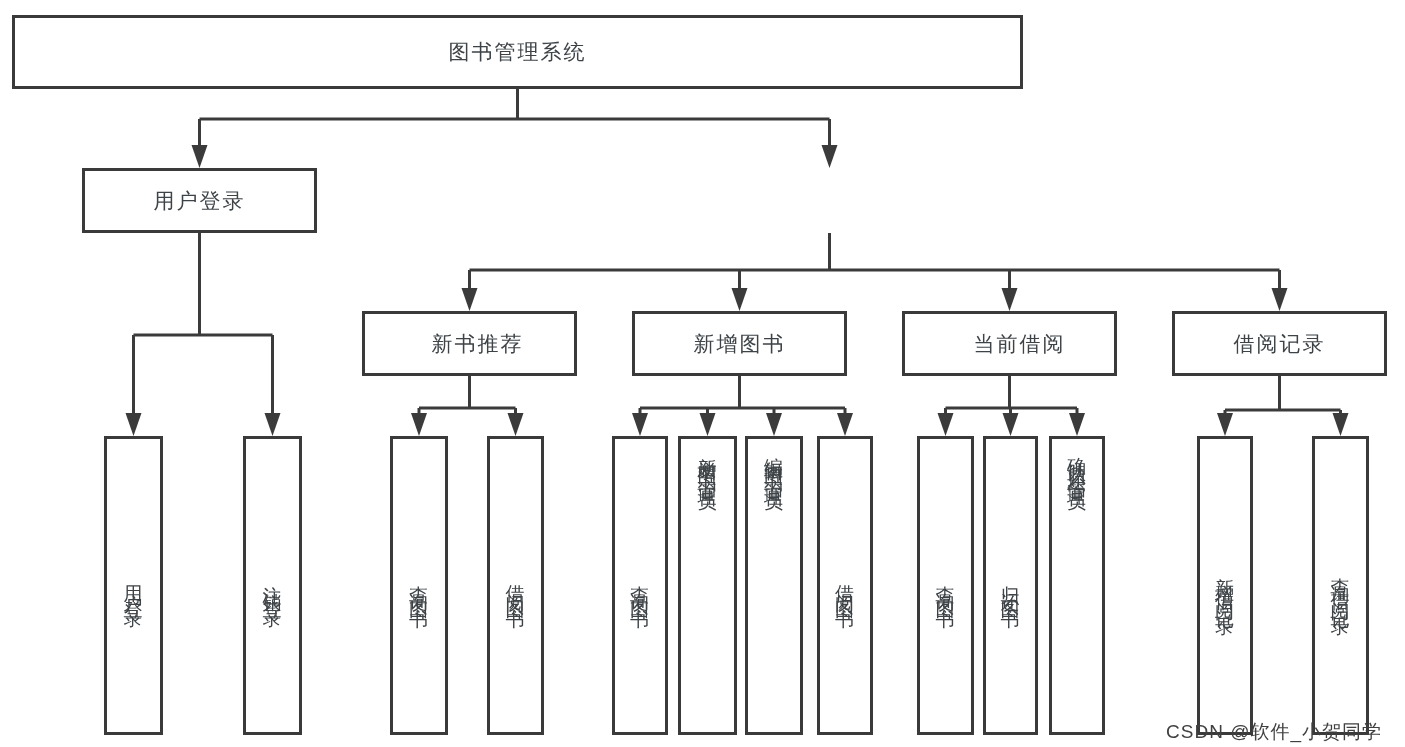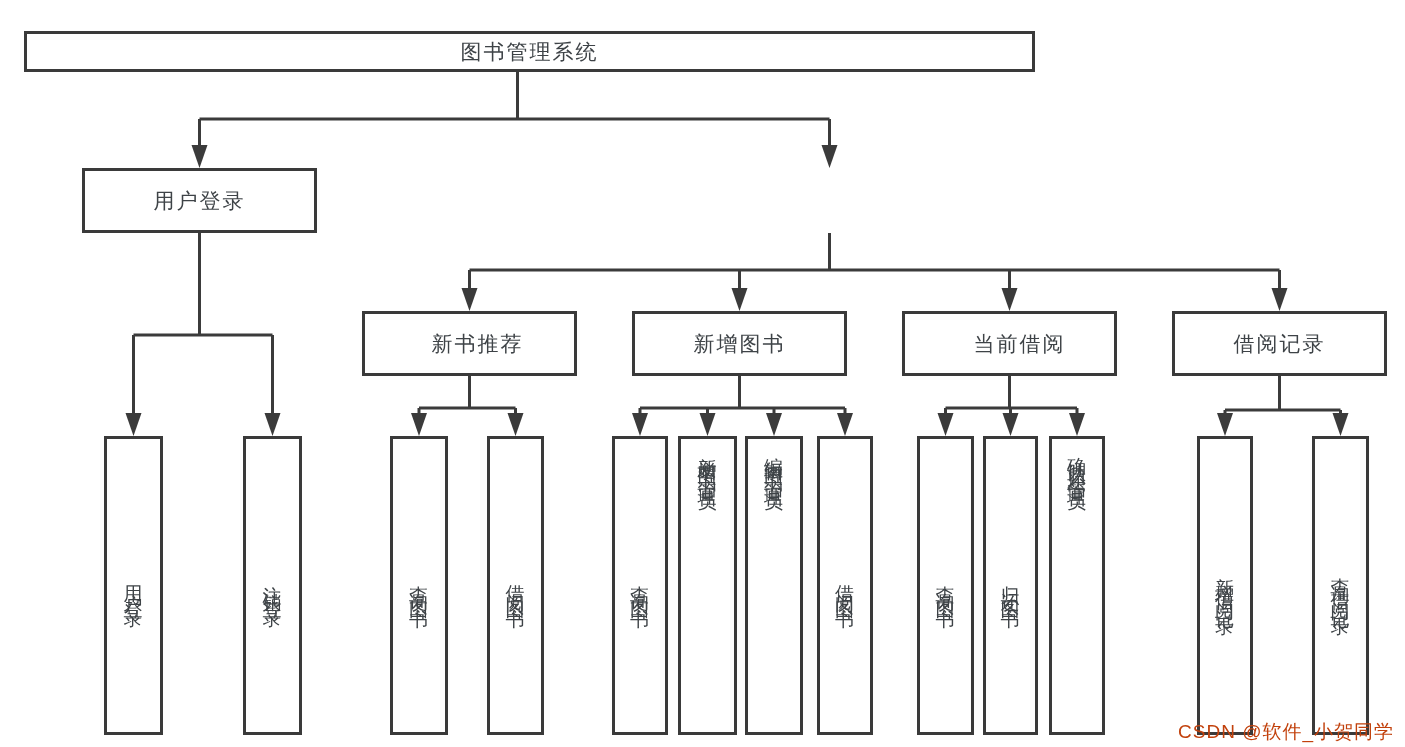--- a/index.html
+++ b/index.html
@@ -36,21 +36,21 @@
     font-size: 21px;
     letter-spacing: 2px;
     white-space: nowrap;
   }
   .v-node {
     writing-mode: vertical-rl;
     font-size: 19px;
     letter-spacing: 8px;
     line-height: 1;
   }
-  .root-box   { left: 12px;  top: 31px;  width: 1011px; height: 41px; margin-left: 12px; }
+  .root-box   { left: 12px;  top: 15px;  width: 1011px; height: 74px; }
   .lv2-login  { left: 82px;  top: 168px; width: 235px;  height: 65px; }
   .lv2-mgmt   { left: 712px; top: 168px; width: 235px;  height: 65px; }
   .lv3        { top: 311px; width: 215px; height: 65px; }
   .lv3-new    { left: 362px; padding-left: 16px; }
   .lv3-borrow { left: 632px; }
   .lv3-cur    { left: 902px; padding-left: 20px; }
   .lv3-rec    { left: 1172px; }
   .leaf { top: 436px; height: 299px; }
   .leaf-1  { left: 104px;  width: 59px; }
   .leaf-2  { left: 243px;  width: 59px; }
@@ -61,24 +61,24 @@
   .leaf-7  { left: 745px;  width: 58px; }
   .leaf-8  { left: 817px;  width: 56px; }
   .leaf-9  { left: 917px;  width: 57px; }
   .leaf-10 { left: 983px;  width: 55px; }
   .leaf-11 { left: 1049px; width: 56px; }
   .leaf-12 { left: 1197px; width: 56px; }
   .leaf-13 { left: 1312px; width: 57px; }
   .leaf-long { letter-spacing: 5px; justify-content: flex-start; padding-top: 3px; }
   .watermark {
     position: absolute;
-    right: 11px;
+    right: 23px;
     bottom: 2px;
     font-size: 19px;
-    color: #c2410c;
+    color: #404040;
     letter-spacing: 1px;
     white-space: nowrap;
   }
 </style>
 </head>
 <body>
 
 <div class="canvas">
 
   <svg class="connectors" viewBox="0 0 1405 747" xmlns="http://www.w3.org/2000/svg">

